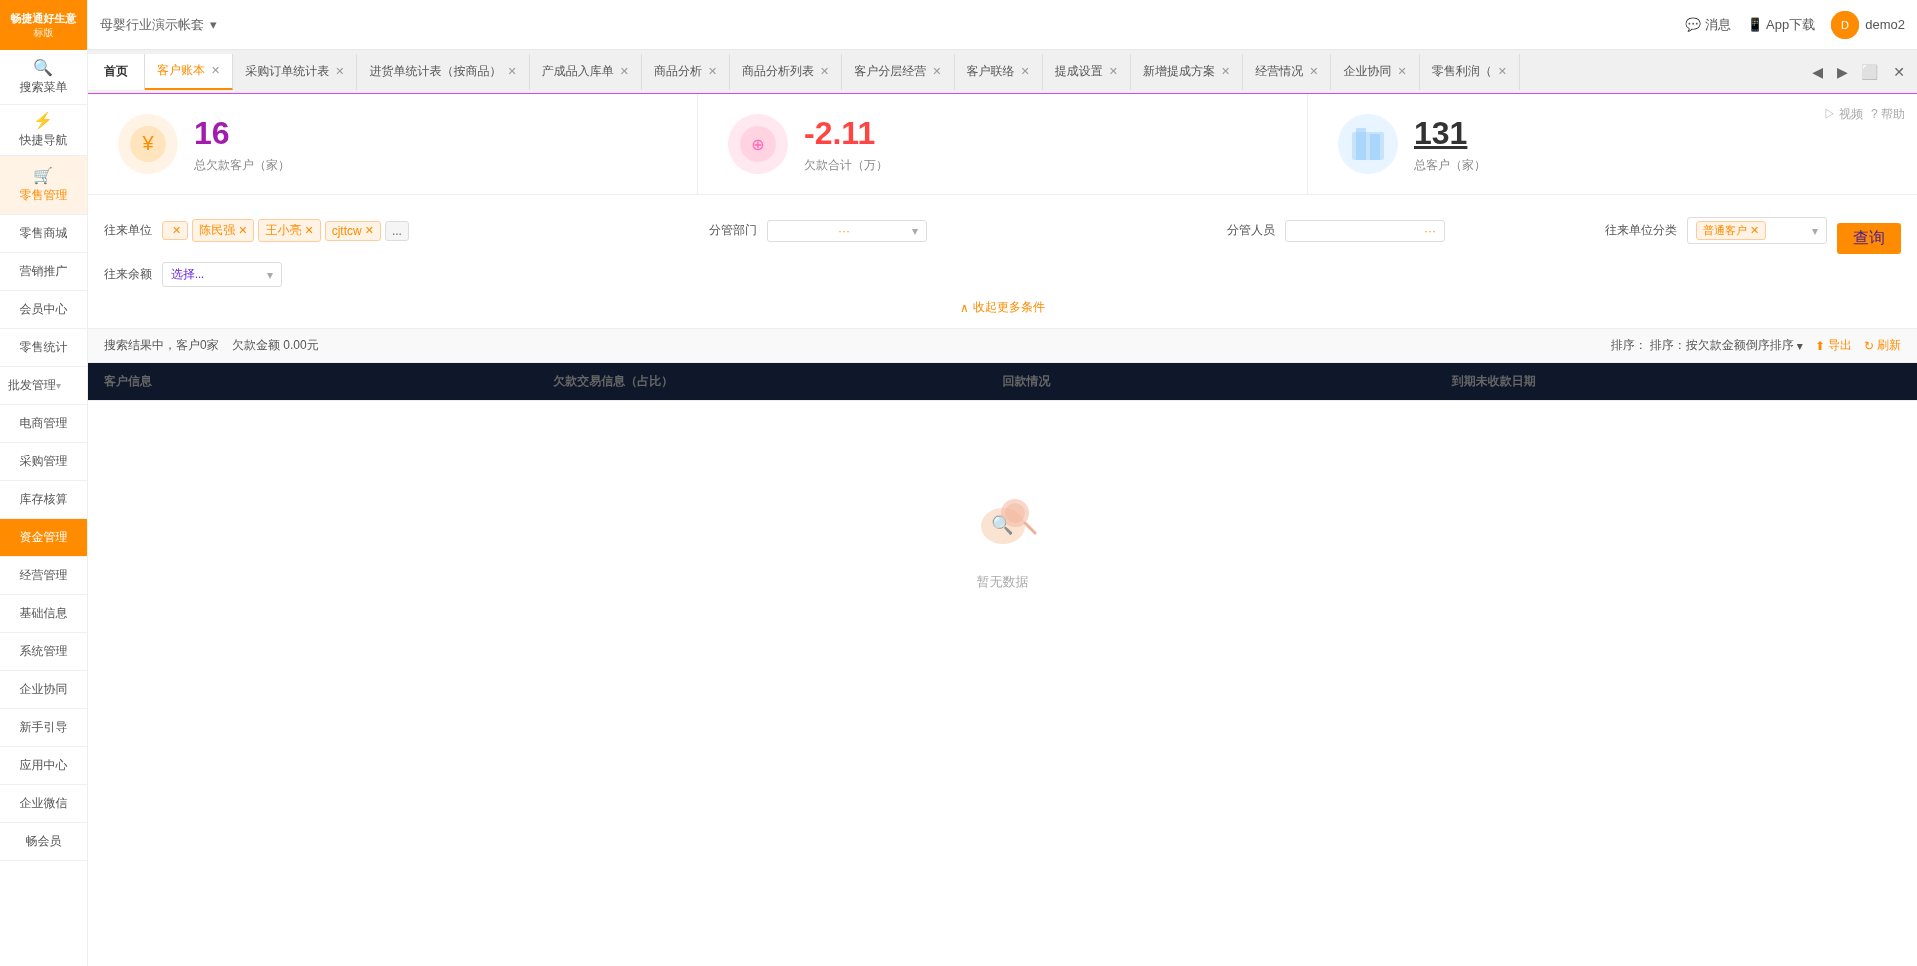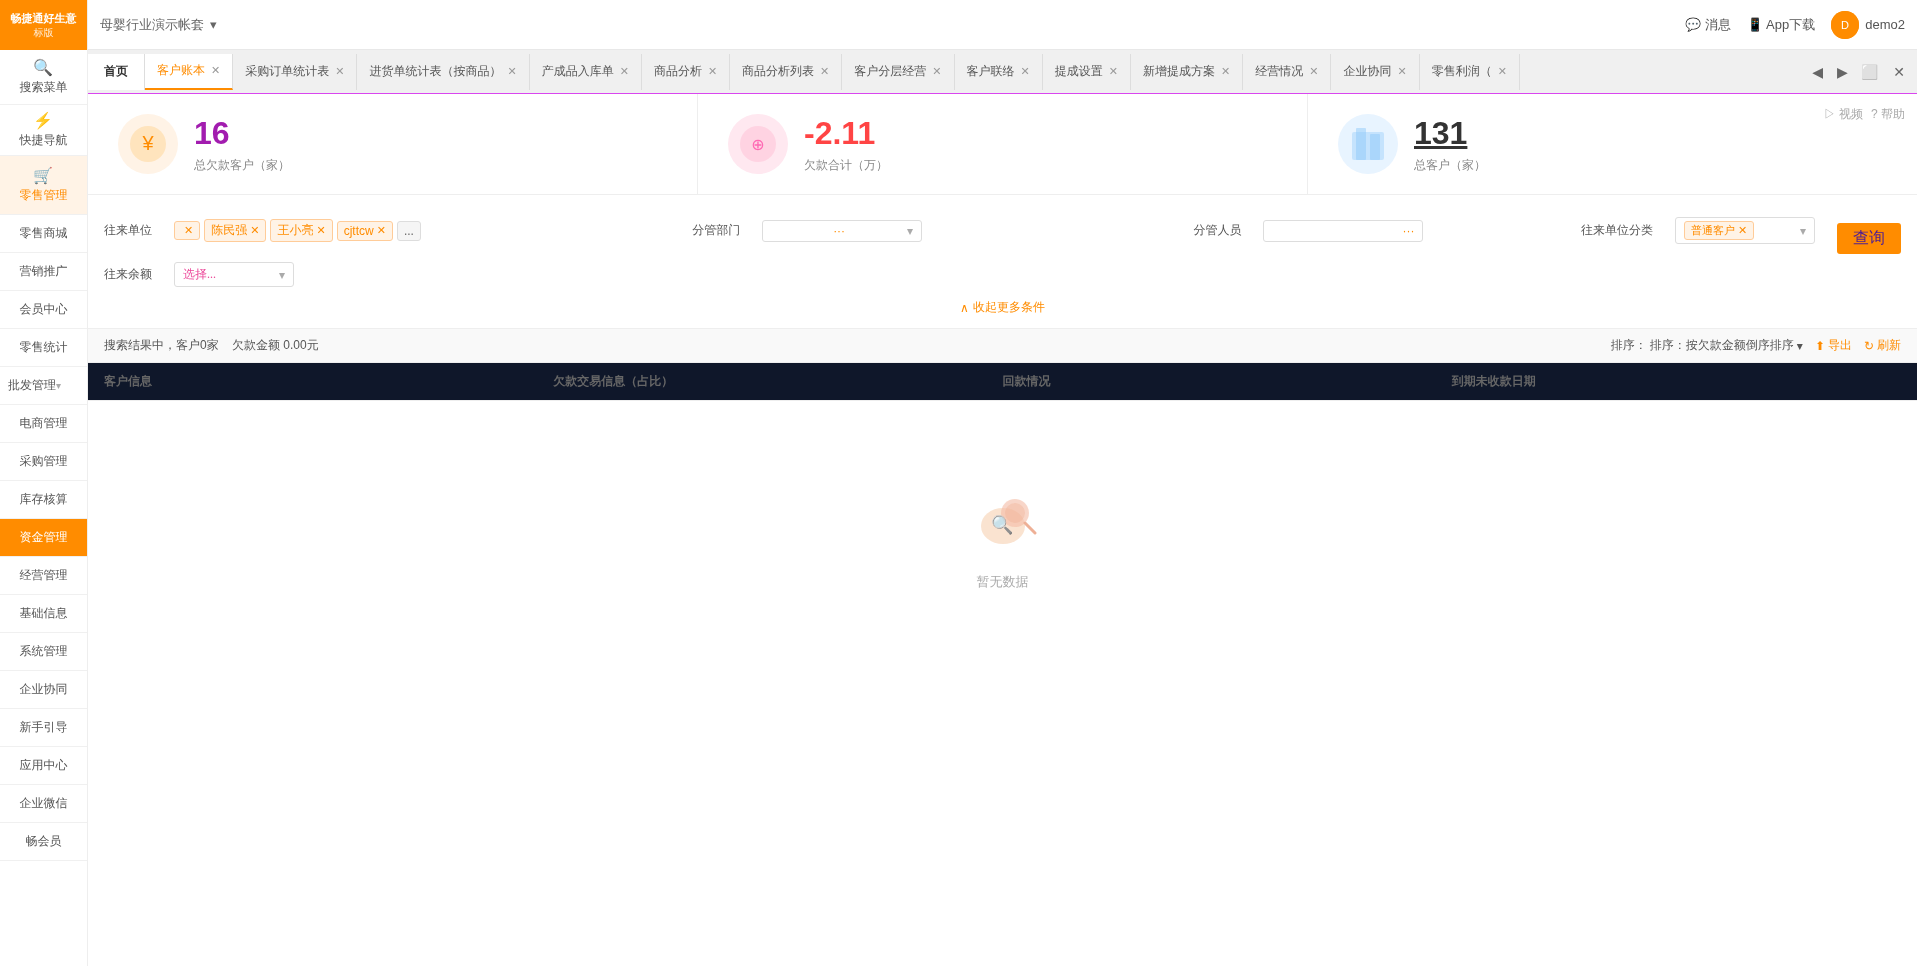--- a/index.html
+++ b/index.html
@@ -46,21 +46,21 @@
     .stat-icon.blue { background: #e8f4ff; }
     .stat-values { display: flex; flex-direction: column; }
     .stat-num { font-size: 32px; font-weight: bold; color: #a21caf; line-height: 1.2; }
     .stat-num.negative { color: #ff4444; }
     .stat-num.dark { color: #333; text-decoration: underline; }
     .stat-label { font-size: 12px; color: #888; margin-top: 4px; }
     .stat-help { position: absolute; right: 12px; top: 12px; font-size: 12px; color: #aaa; display: flex; gap: 8px; }
 
     
     .filter-area { padding: 12px 16px; background: #fff; border-bottom: 1px solid #eee; }
-    .filter-row { display: flex; align-items: center; gap: 22px; margin-bottom: 8px; flex-wrap: wrap; }
+    .filter-row { display: flex; align-items: center; gap: 10px; margin-bottom: 8px; flex-wrap: wrap; }
     .filter-label { color: #555; font-size: 12px; white-space: nowrap; }
     .filter-tags { display: flex; align-items: center; gap: 4px; flex-wrap: wrap; }
     .filter-tag { display: flex; align-items: center; gap: 3px; background: #fff3e6; border: 1px solid #ffcc99; border-radius: 3px; padding: 2px 6px; font-size: 12px; color: #ff8c00; cursor: pointer; }
     .filter-tag .tag-close { color: #ff8c00; font-size: 11px; }
     .filter-tag.more { background: #f5f5f5; border-color: #ddd; color: #666; }
     .filter-select { display: flex; align-items: center; border: 1px solid #ddd; border-radius: 3px; padding: 3px 8px; font-size: 12px; color: #555; cursor: pointer; min-width: 120px; background: #fff; gap: 4px; }
     .filter-select .arrow { color: #aaa; margin-left: auto; }
     .filter-more-btn { display: flex; align-items: center; gap: 3px; color: #ff8c00; font-size: 12px; cursor: pointer; padding: 4px 8px; }
     .collapse-btn { display: flex; align-items: center; justify-content: center; gap: 4px; color: #ff8c00; font-size: 12px; cursor: pointer; }
     .query-btn { background: #ff8c00; color: #4c1d95; border: none; border-radius: 3px; padding: 5px 16px; font-size: 16px; cursor: pointer; margin-top: 16px; }
@@ -348,21 +348,21 @@
             <span>普通客户</span>
             <span style="color:#ff8c00; font-size:11px;">✕</span>
           </span>
           <span class="arrow">▾</span>
         </div>
         <button class="query-btn">查询</button>
       </div>
       <div class="filter-row">
         <span class="filter-label">往来余额</span>
         <div class="filter-select" style="min-width:120px;">
-          <span style="color:#ec4899;font-family:Liberation Serif, serif;">选择...</span>
+          <span style="color:#6d28d9;font-family:Liberation Serif, serif;">选择...</span>
           <span class="arrow">▾</span>
         </div>
       </div>
       <div style="display:flex; justify-content:center; padding-top:4px;">
         <div class="collapse-btn">
           <span>∧</span>
           <span>收起更多条件</span>
         </div>
       </div>
     </div>

